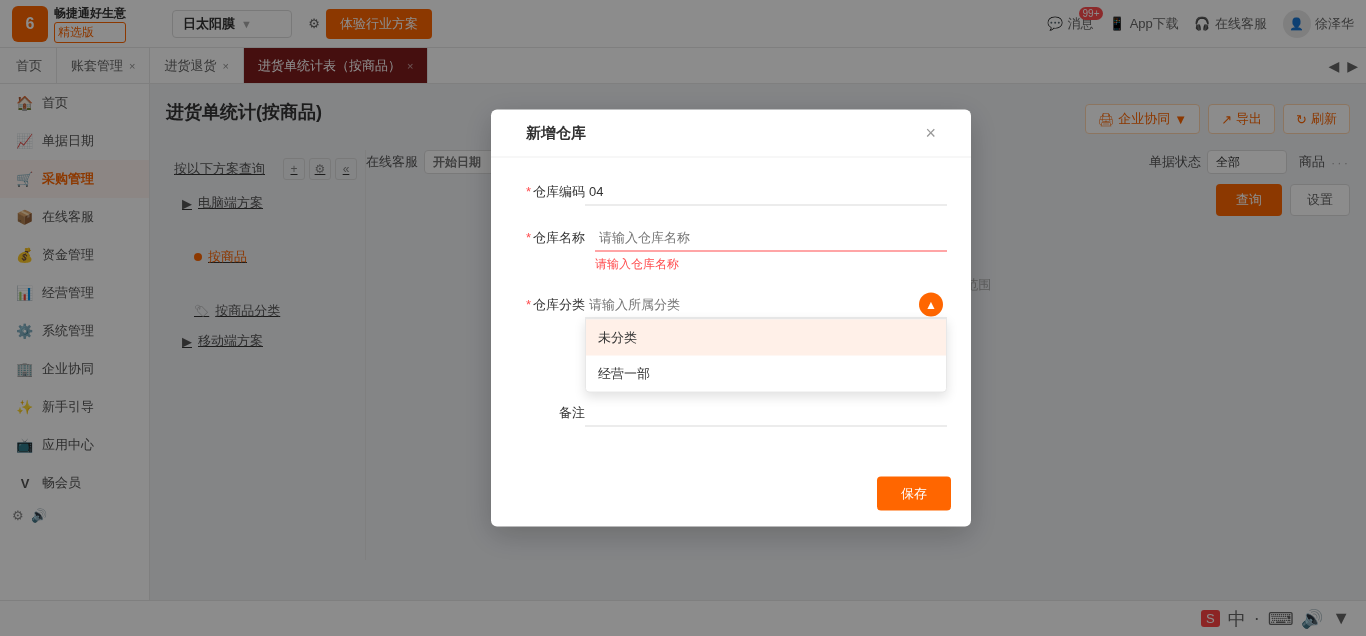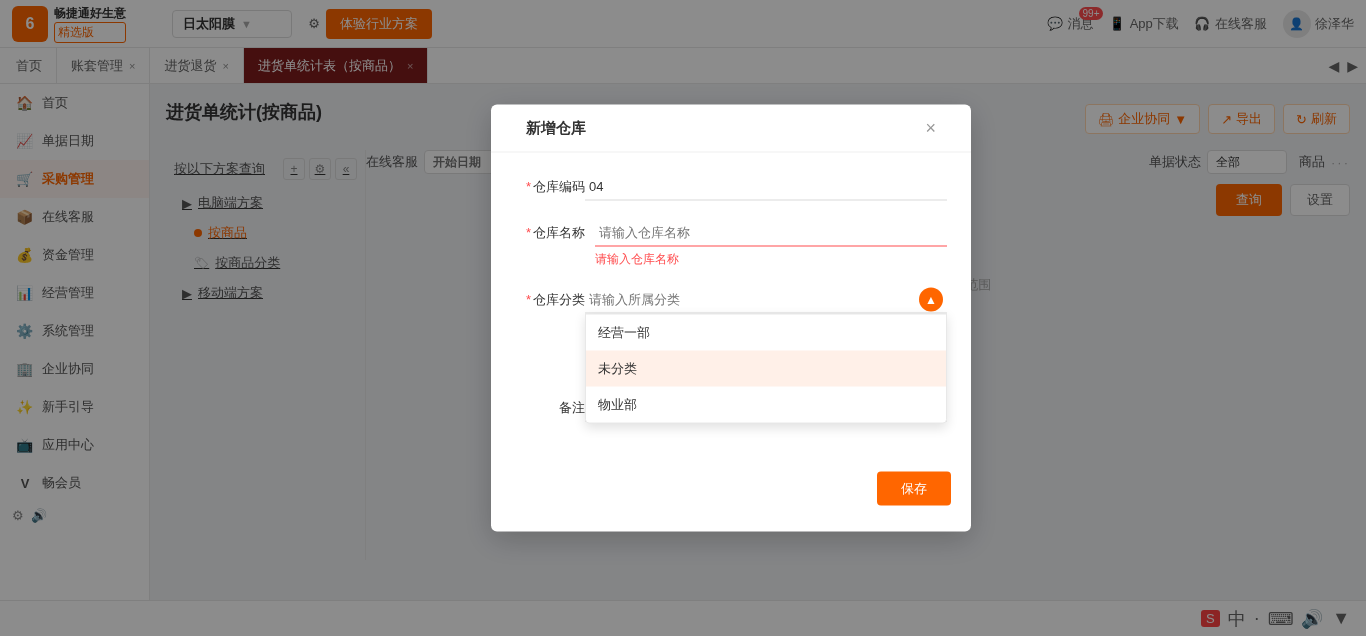--- a/index.html
+++ b/index.html
@@ -269,20 +269,21 @@
       align-items: center;
       gap: 6px;
       font-size: 13px;
       color: #555;
     }
     .scheme-tree-item.active {
       color: #ff6600;
     }
     .scheme-tree-child {
       padding-left: 20px;
+      margin-top: 24px;
     }
     .scheme-dot {
       width: 8px;
       height: 8px;
       border-radius: 50%;
       background: #ff6600;
       display: inline-block;
     }
 
     
@@ -412,21 +413,21 @@
     .dropdown-item {
       padding: 9px 12px;
       cursor: pointer;
       font-size: 13px;
       color: #333;
     }
     .dropdown-item.selected { background: #fff0e8; }
     .modal-footer {
       display: flex;
       justify-content: flex-end;
-      padding: 12px 20px 26px;
+      padding: 12px 20px 16px;
       gap: 10px;
     }
     .btn-save {
       background: #ff6600;
       color: white;
       border: none;
       border-radius: 4px;
       padding: 8px 24px;
       cursor: pointer;
       font-size: 13px;
@@ -802,23 +803,22 @@
 
     <div class="form-row" style="position:relative;">
       <span class="form-label">
         <span class="required">*</span><span>仓库分类</span>
       </span>
       <div class="dropdown-wrapper">
         <input class="dropdown-input" placeholder="请输入所属分类" style="">
         <div class="dropdown-arrow">▲</div>
         
         <div class="dropdown-list">
+          <div class="dropdown-item selected">未分类</div>
           <div class="dropdown-item">经营一部</div>
-          <div class="dropdown-item selected">未分类</div>
-          <div class="dropdown-item">物业部</div>
         </div>
       </div>
     </div>
 
     <div class="form-row" style="margin-top:80px;">
       <span class="form-label">备注</span>
       <input class="form-input" style="width: 100%;">
     </div>
   </div>
   <div class="modal-footer">

